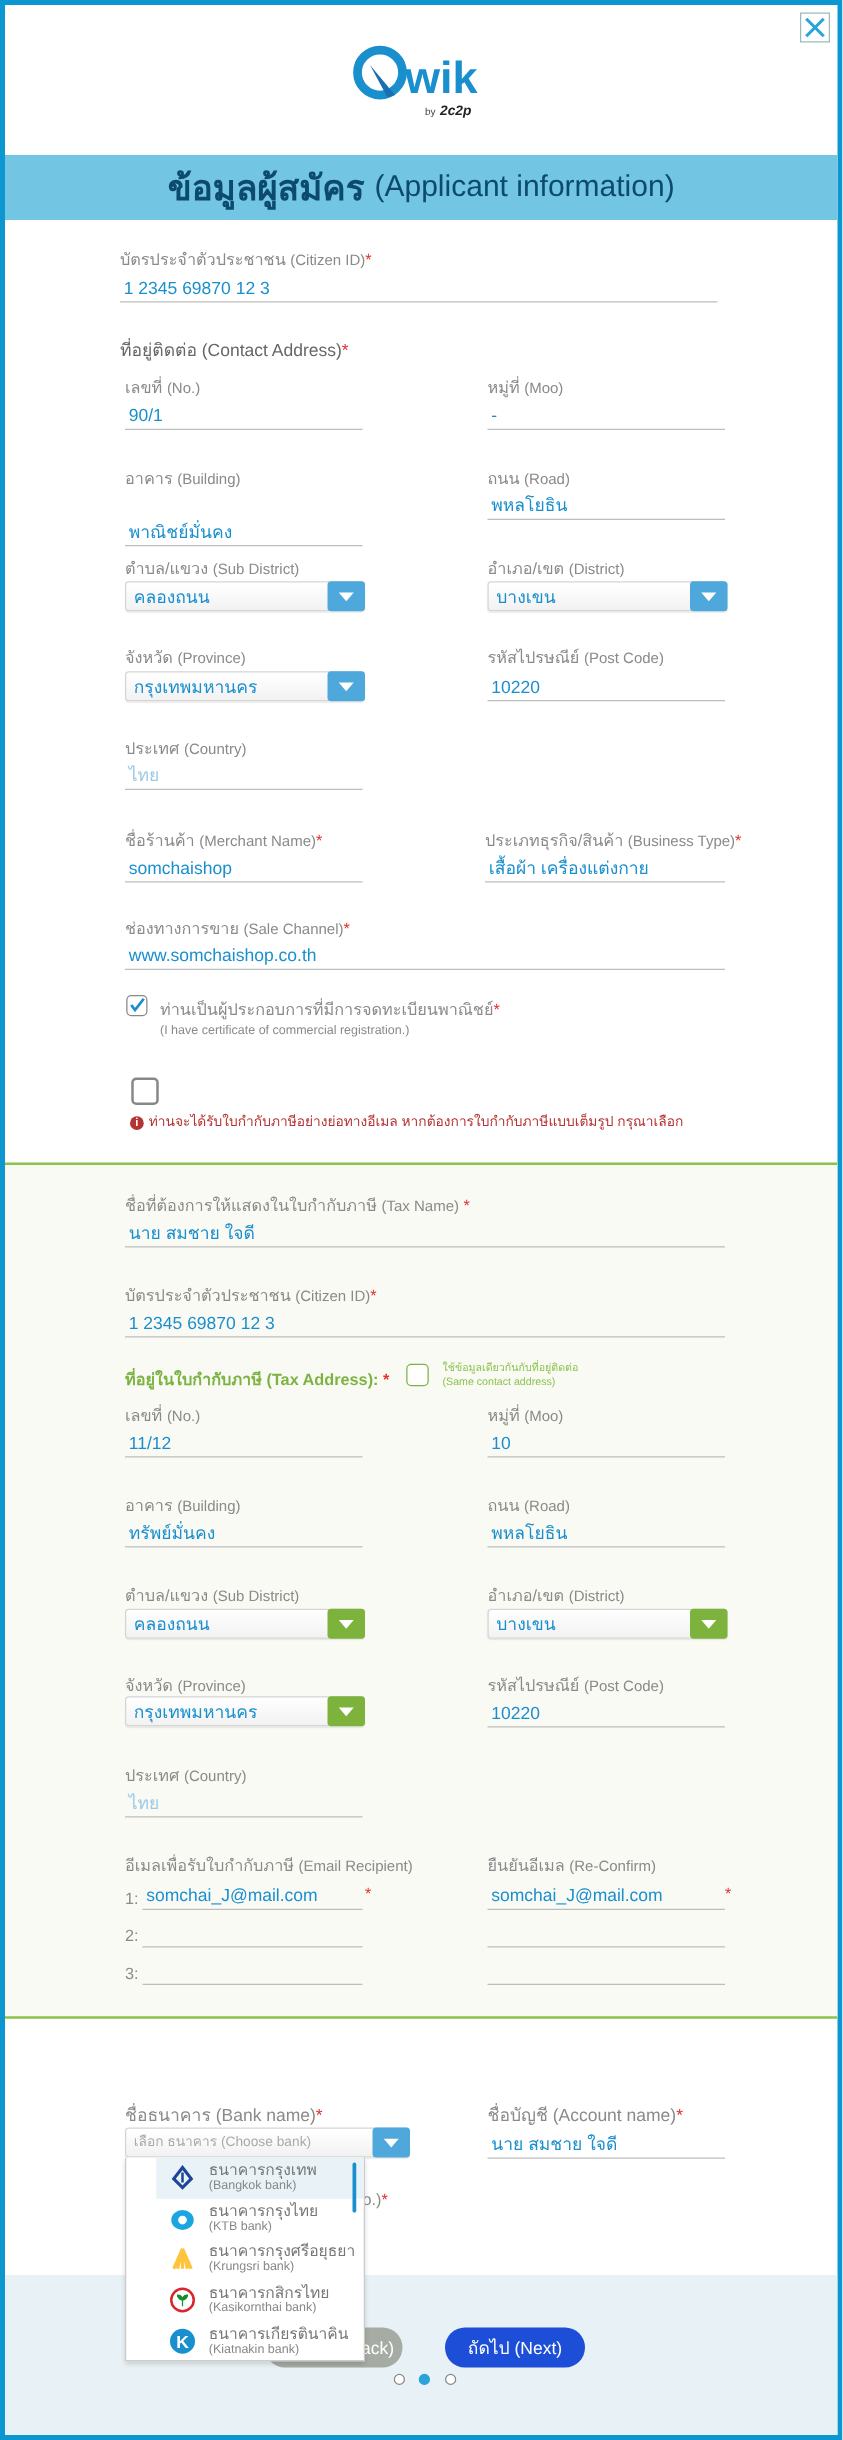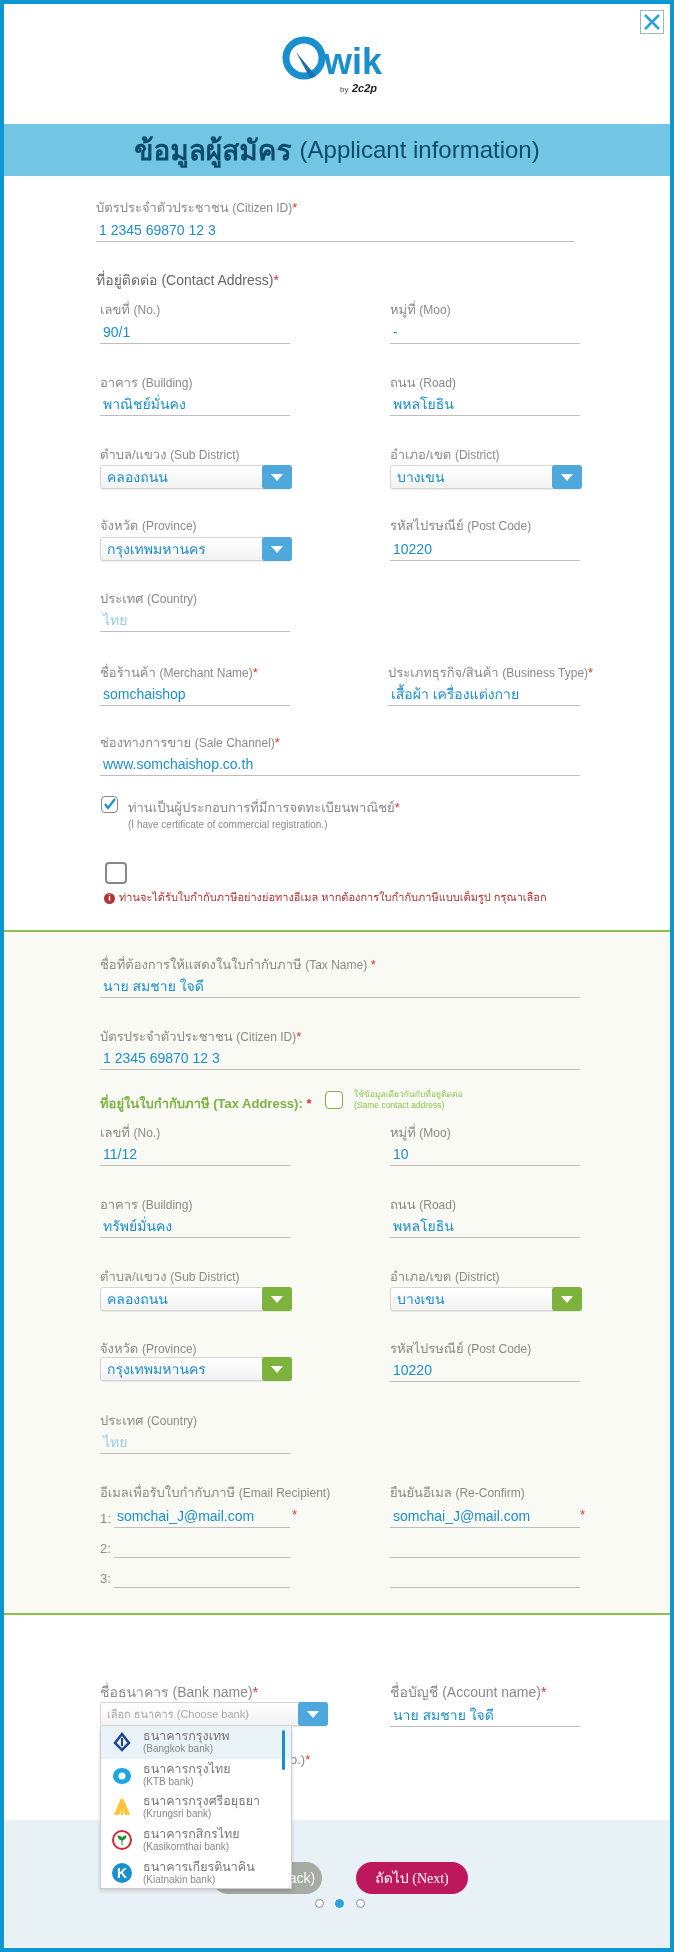--- a/index.html
+++ b/index.html
@@ -19,24 +19,24 @@
   .select .arrow { position: absolute; right: -1px; top: -1px; width: 30px; height: 24px; border-radius: 3px; background: #4fa8dc; display: flex; align-items: center; justify-content: center; }
   .select.green .arrow { background: #7db33c; }
   .select .arrow:after { content: ""; border-left: 6px solid transparent; border-right: 6px solid transparent; border-top: 7px solid #fff; }
   .section-title { position: absolute; font-size: 14px; color: #666; }
   .tax-section { position: absolute; left: 0; top: 926px; width: 100%; height: 685px; background: #fafaf5; border-top: 2px solid #8bc34a; border-bottom: 2px solid #8bc34a; }
   .checkbox { position: absolute; width: 20px; height: 20px; border: 2px solid #888; border-radius: 4px; background: #fff; cursor: pointer; }
   .acc-title { position: absolute; left: 96px; top: 1632px; font-size: 22px; color: #1a8fce; font-weight: bold; }
   .footer { position: absolute; left: 0; top: 1816px; width: 100%; height: 132px; background: #e8f1f5; }
   .btn { position: absolute; height: 32px; border-radius: 16px; color: #fff; font-size: 14px; display: flex; align-items: center; justify-content: center; cursor: pointer; }
   .btn-back { left: 208px; top: 1858px; width: 110px; background: #a6aca3; }
-  .btn-next { left: 352px; top: 1858px; width: 112px; background: #be185d; font-family: Liberation Serif, serif; }
+  .btn-next { left: 352px; top: 1858px; width: 112px; background: #1d4ed8; }
   .dot { position: absolute; top: 1895px; width: 9px; height: 9px; border-radius: 50%; border: 1px solid #888; background: #fff; cursor: pointer; }
   .dot.active { background: #2aa4d8; border-color: #2aa4d8; }
-  .dropdown { position: absolute; left: 96px; top: 1722px; width: 192px; height: 163px; background: #fff; border: 1px solid #ccc; border-top: none; box-shadow: 0 2px 4px rgba(0,0,0,0.15); overflow: hidden; }
+  .dropdown { position: absolute; left: 96px; top: 1722px; width: 192px; height: 163px; background: #fff; border: 1px solid #ccc; border-top: none; box-shadow: 0 2px 4px rgba(0,0,0,0.15); overflow: hidden; padding-left: 24px; }
   .dd-item { position: relative; height: 32.6px; display: flex; align-items: center; padding-left: 10px; cursor: pointer; }
   .dd-item.hl { background: #e9f3f7; }
   .dd-item .ic { width: 22px; height: 22px; margin-right: 10px; flex: none; display: flex; align-items: center; justify-content: center; }
   .dd-item .t1 { font-size: 12.5px; color: #777; line-height: 14px; }
   .dd-item .t2 { font-size: 10px; color: #888; line-height: 12px; }
   .dd-scroll { position: absolute; right: 6px; top: 4px; width: 3px; height: 40px; background: #1a8fce; border-radius: 2px; }
   .info-icon { display: inline-block; width: 11px; height: 11px; border-radius: 50%; background: #b53333; color: #fff; font-size: 9px; line-height: 11px; text-align: center; font-weight: bold; margin-right: 4px; vertical-align: middle; }
 </style>
 </head>
 <body>
@@ -68,21 +68,21 @@
   <div class="field" style="left:92px;top:216px;width:478px;">1 2345 69870 12 3</div>
 
   <div class="section-title" style="left:92px;top:265px;"><span>ที่อยู่ติดต่อ</span> <span>(Contact Address)</span><span class="req">*</span></div>
 
   <div class="lbl" style="left:96px;top:295px;"><span>เลขที่</span> <span class="en">(No.)</span></div>
   <div class="field" style="left:96px;top:318px;width:190px;">90/1</div>
   <div class="lbl" style="left:386px;top:295px;"><span>หมู่ที่</span> <span class="en">(Moo)</span></div>
   <div class="field" style="left:386px;top:318px;width:190px;">-</div>
 
   <div class="lbl" style="left:96px;top:368px;"><span>อาคาร</span> <span class="en">(Building)</span></div>
-  <div class="field" style="left:96px;top:390px;width:190px;">พาณิชย์มั่นคง</div>
+  <div class="field" style="left:96px;top:411px;width:190px;">พาณิชย์มั่นคง</div>
   <div class="lbl" style="left:386px;top:368px;"><span>ถนน</span> <span class="en">(Road)</span></div>
   <div class="field" style="left:386px;top:390px;width:190px;">พหลโยธิน</div>
 
   <div class="lbl" style="left:96px;top:440px;"><span>ตำบล/แขวง</span> <span class="en">(Sub District)</span></div>
   <div class="select" style="left:96px;top:461px;width:192px;"><span>คลองถนน</span><span class="arrow"></span></div>
   <div class="lbl" style="left:386px;top:440px;"><span>อำเภอ/เขต</span> <span class="en">(District)</span></div>
   <div class="select" style="left:386px;top:461px;width:192px;"><span>บางเขน</span><span class="arrow"></span></div>
 
   <div class="lbl" style="left:96px;top:511px;"><span>จังหวัด</span> <span class="en">(Province)</span></div>
   <div class="select" style="left:96px;top:533px;width:192px;"><span>กรุงเทพมหานคร</span><span class="arrow"></span></div>

